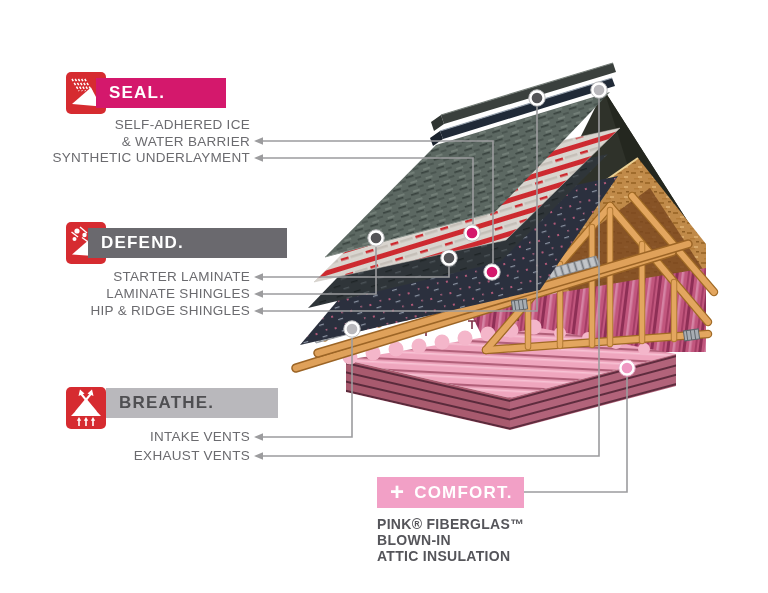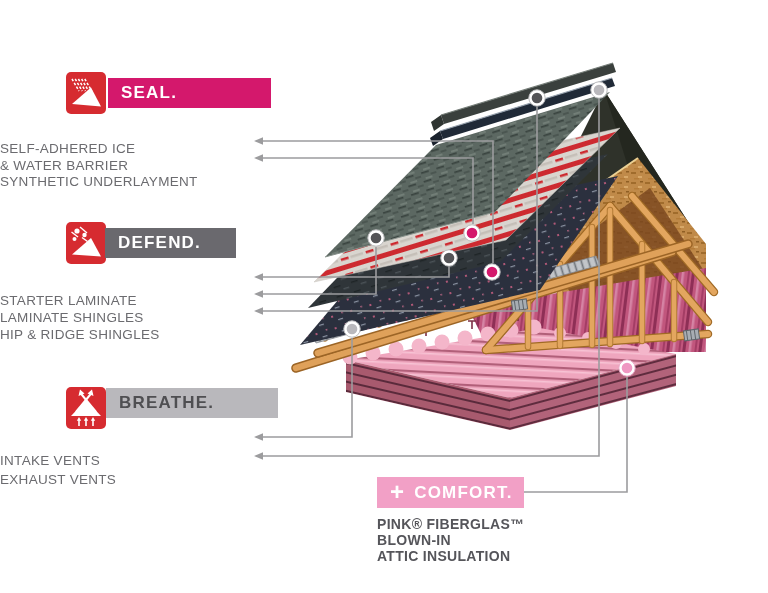--- a/index.html
+++ b/index.html
@@ -9,22 +9,22 @@
   .badge{position:absolute;width:40px;height:42px;}
   .bar{position:absolute;height:30px;display:flex;align-items:center;
        padding-left:13px;box-sizing:border-box;
        font-weight:bold;font-size:17px;letter-spacing:1.2px;color:#ffffff;
        font-family:"Liberation Sans",sans-serif;}
   .bar-seal{background:#d4186c;}
   .bar-defend{background:#6a696e;}
   .bar-breathe{background:#b9b8bc;color:#4f4f52;}
   .bar-comfort{background:#f2a0c6;height:31px;}
   .plus{font-size:24px;font-weight:bold;margin-right:9px;margin-top:-2px;}
-  .lbl{position:absolute;left:0;width:250px;text-align:left;font-size:13.5px;
-       color:#6b6b6f;letter-spacing:.3px;white-space:nowrap;line-height:14px;margin-top:24px;}
+  .lbl{position:absolute;left:0;width:250px;text-align:right;font-size:13.5px;
+       color:#6b6b6f;letter-spacing:.3px;white-space:nowrap;line-height:14px;}
   .cdesc{position:absolute;left:377px;font-size:14px;color:#55555a;
          letter-spacing:.3px;white-space:nowrap;line-height:15px;font-weight:bold;}
 </style>
 </head>
 <body>
 
 <div id="stage">
 
 <svg id="roof-svg" width="768" height="593" viewBox="0 0 768 593">
   <defs>
@@ -288,42 +288,42 @@
     <g stroke="#fff" stroke-width="1.5" stroke-dasharray="2.6 1.8">
       <line x1="6" y1="7" x2="13" y2="19"></line>
           <line x1="9.2" y1="7" x2="16.2" y2="19"></line>
       <line x1="12.4" y1="7" x2="19.4" y2="19"></line>
           <line x1="15.6" y1="7" x2="22.6" y2="19"></line>
       <line x1="18.8" y1="7" x2="25.8" y2="19"></line>
     </g>
     <polygon points="6,32 35,34.5 25,15.5" fill="#fff"></polygon>
   </svg>
 </div>
-<div class="bar bar-seal" style="left:108px;top:78px;width:163px">
+<div class="bar bar-seal" style="left:96px;top:78px;width:130px">
   <span>SEAL.</span>
 </div>
 <div class="lbl" style="top:118px">SELF-ADHERED ICE</div>
 <div class="lbl" style="top:135px">&amp; WATER BARRIER</div>
 <div class="lbl" style="top:151px">SYNTHETIC UNDERLAYMENT</div>
 
 <div class="badge" style="left:66px;top:222px">
   <svg width="40" height="42" viewBox="0 0 40 42">
     <rect width="40" height="42" rx="5" fill="#d62b30"></rect>
     <g stroke="#fff" stroke-width="1.4">
       <line x1="14" y1="5" x2="21" y2="11"></line>
           <line x1="5.5" y1="10" x2="12" y2="15"></line>
       <line x1="16" y1="15.5" x2="21.5" y2="19.5"></line>
     </g>
     <circle cx="11" cy="9" r="2.6" fill="#fff"></circle>
     <circle cx="18.5" cy="13" r="2.2" fill="#fff"></circle>
     <circle cx="8.5" cy="17" r="2" fill="#fff"></circle>
     <polygon points="6,32.5 35,34.5 25,16" fill="#fff"></polygon>
   </svg>
 </div>
-<div class="bar bar-defend" style="left:105px;top:228px;width:131px">
+<div class="bar bar-defend" style="left:88px;top:228px;width:199px">
   <span>DEFEND.</span>
 </div>
 <div class="lbl" style="top:270px">STARTER LAMINATE</div>
 <div class="lbl" style="top:287px">LAMINATE SHINGLES</div>
 <div class="lbl" style="top:304px">HIP &amp; RIDGE SHINGLES</div>
 
 <div class="badge" style="left:66px;top:387px">
   <svg width="40" height="42" viewBox="0 0 40 42">
     <rect width="40" height="42" rx="5" fill="#d62b30"></rect>
     <g stroke="#fff" stroke-width="2">

